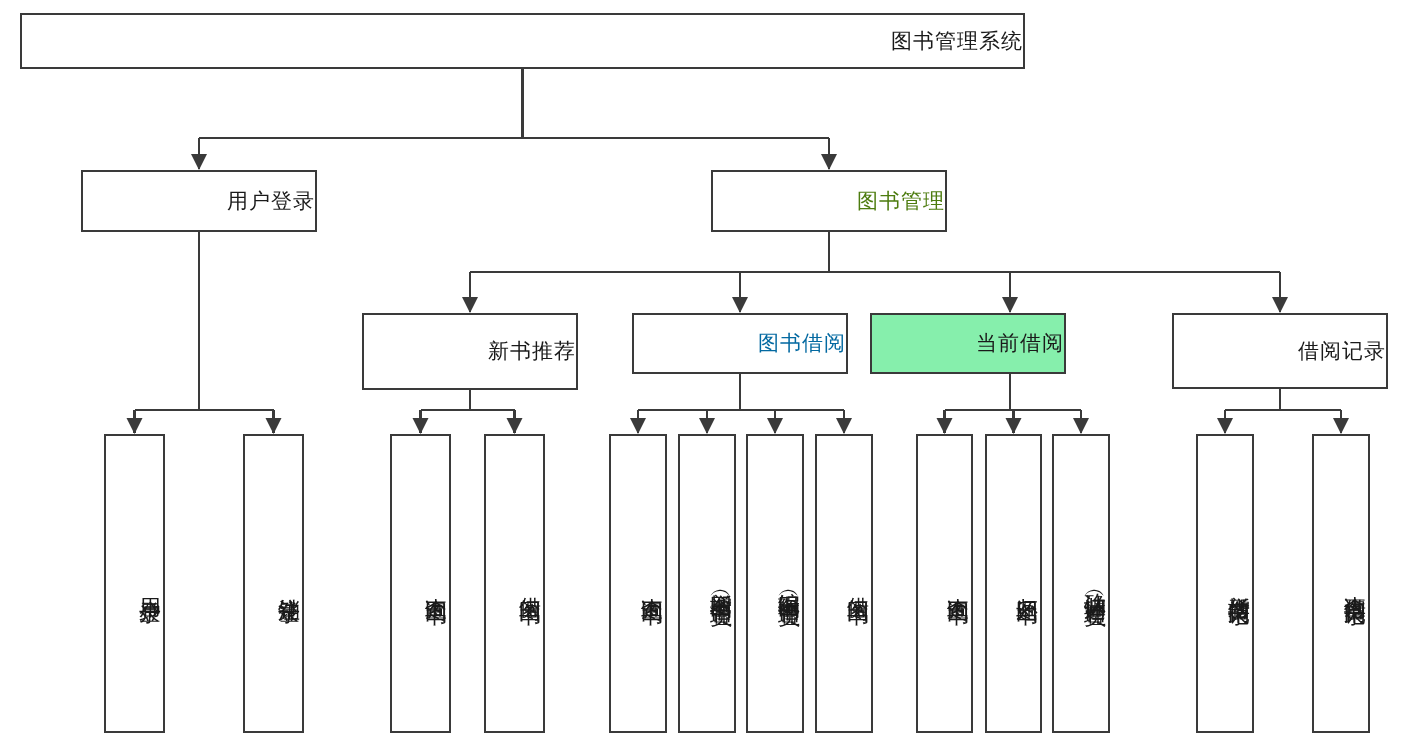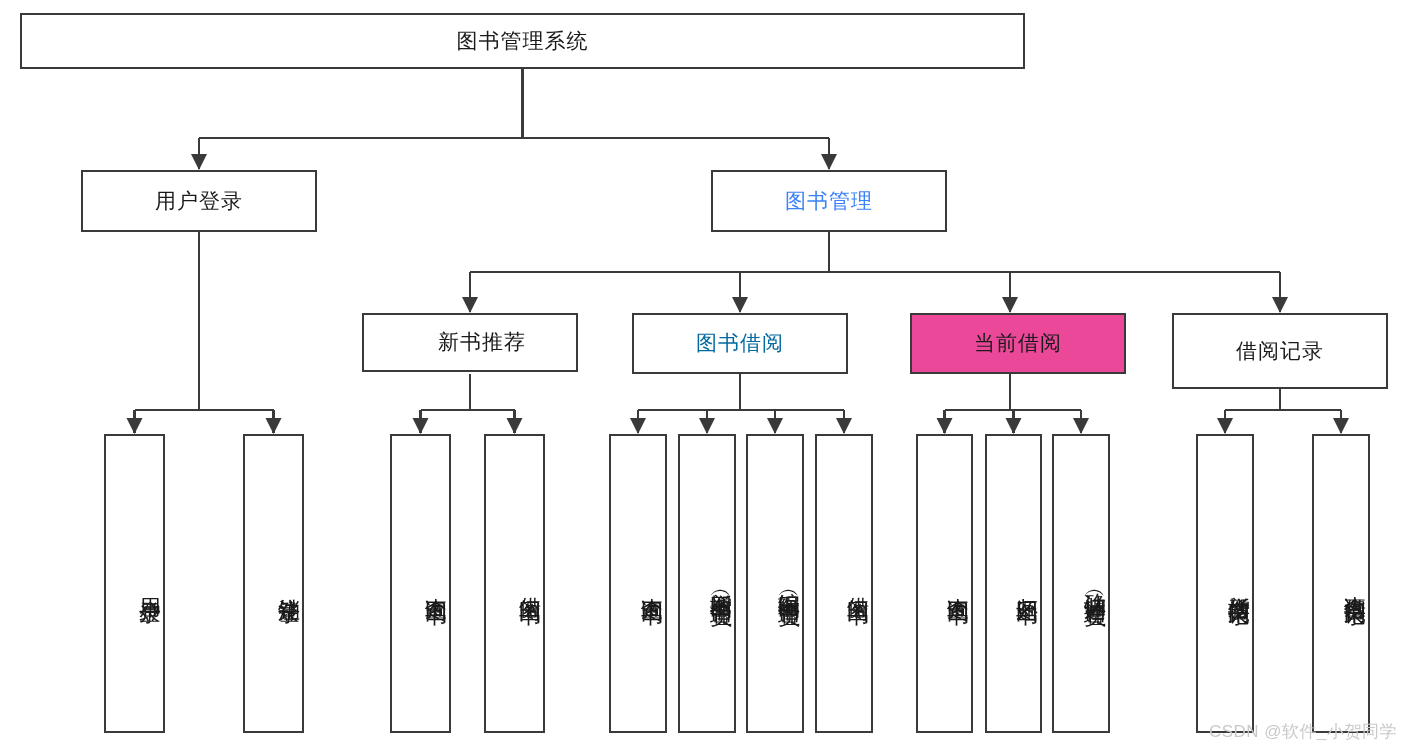--- a/index.html
+++ b/index.html
@@ -24,21 +24,21 @@
     width: 1405px;
     height: 747px;
   }
   .node {
     position: absolute;
     box-sizing: border-box;
     background: #ffffff;
     border: 2px solid #3a3a3a;
     display: flex;
     align-items: center;
-    justify-content: center;
+    justify-content: flex-end;
     color: #1a1a1a;
     line-height: 1.18;
     text-align: center;
   }
   .node.horiz {
     writing-mode: horizontal-tb;
     font-size: 21px;
     letter-spacing: 1px;
   }
   .node.vert {
@@ -126,30 +126,30 @@
       <line x1="1341" y1="410" x2="1341" y2="433" stroke="#3a3a3a" stroke-width="2.4" shape-rendering="crispEdges"></line>
       <path d="M 1333 418 L 1349 418 L 1341 434 Z" fill="#3a3a3a"></path>
     </svg>
   <div id="nodes-layer">
       <div class="node horiz" style="left: 20px; top: 13px; width: 1005px; height: 56px; border-color: rgb(58, 58, 58); background: rgb(255, 255, 255); color: rgb(26, 26, 26);">
         <span class="nlabel">图书管理系统</span>
       </div>
       <div class="node horiz" style="left: 81px; top: 170px; width: 236px; height: 62px; border-color: rgb(58, 58, 58); background: rgb(255, 255, 255); color: rgb(26, 26, 26);">
         <span class="nlabel">用户登录</span>
       </div>
-      <div class="node horiz" style="left: 711px; top: 170px; width: 236px; height: 62px; border-color: rgb(58, 58, 58); background: rgb(255, 255, 255); color: #3b82f6;">
+      <div class="node horiz" style="left: 711px; top: 170px; width: 236px; height: 62px; border-color: rgb(58, 58, 58); background: rgb(255, 255, 255); color: #4d7c0f;">
         <span class="nlabel">图书管理</span>
       </div>
-      <div class="node horiz" style="left: 362px; top: 313px; width: 216px; height: 59px; border-color: rgb(58, 58, 58); background: rgb(255, 255, 255); color: rgb(26, 26, 26); padding-left: 24px;">
+      <div class="node horiz" style="left: 362px; top: 313px; width: 216px; height: 77px; border-color: rgb(58, 58, 58); background: rgb(255, 255, 255); color: rgb(26, 26, 26); padding-left: 24px;">
         <span class="nlabel">新书推荐</span>
       </div>
       <div class="node horiz" style="left: 632px; top: 313px; width: 216px; height: 61px; border-color: rgb(58, 58, 58); background: rgb(255, 255, 255); color: #0369a1;">
         <span class="nlabel">图书借阅</span>
       </div>
-      <div class="node horiz" style="left: 910px; top: 313px; width: 216px; height: 61px; border-color: rgb(58, 58, 58); background: #ec4899; color: rgb(26, 26, 26);">
+      <div class="node horiz" style="left: 870px; top: 313px; width: 196px; height: 61px; border-color: rgb(58, 58, 58); background: #86efac; color: rgb(26, 26, 26);">
         <span class="nlabel">当前借阅</span>
       </div>
       <div class="node horiz" style="left: 1172px; top: 313px; width: 216px; height: 76px; border-color: rgb(58, 58, 58); background: rgb(255, 255, 255); color: rgb(26, 26, 26);">
         <span class="nlabel">借阅记录</span>
       </div>
       <div class="node vert" style="left: 104px; top: 434px; width: 61px; height: 299px; border-color: rgb(58, 58, 58); background: rgb(255, 255, 255); color: rgb(26, 26, 26);">
         <span class="nlabel">用户登录</span>
       </div>
       <div class="node vert" style="left: 243px; top: 434px; width: 61px; height: 299px; border-color: rgb(58, 58, 58); background: rgb(255, 255, 255); color: rgb(26, 26, 26);">
         <span class="nlabel">注销登录</span>
@@ -181,14 +181,13 @@
       <div class="node vert" style="left: 1052px; top: 434px; width: 58px; height: 299px; border-color: rgb(58, 58, 58); background: rgb(255, 255, 255); color: rgb(26, 26, 26);">
         <span class="nlabel">确认归还（管理员）</span>
       </div>
       <div class="node vert" style="left: 1196px; top: 434px; width: 58px; height: 299px; border-color: rgb(58, 58, 58); background: rgb(255, 255, 255); color: rgb(26, 26, 26);">
         <span class="nlabel">新增借阅记录</span>
       </div>
       <div class="node vert" style="left: 1312px; top: 434px; width: 58px; height: 299px; border-color: rgb(58, 58, 58); background: rgb(255, 255, 255); color: rgb(26, 26, 26);">
         <span class="nlabel">查询借阅记录</span>
       </div>
     </div>
-  <div id="watermark">CSDN @软件_小贺同学</div>
 </div>
 
 </body></html>

